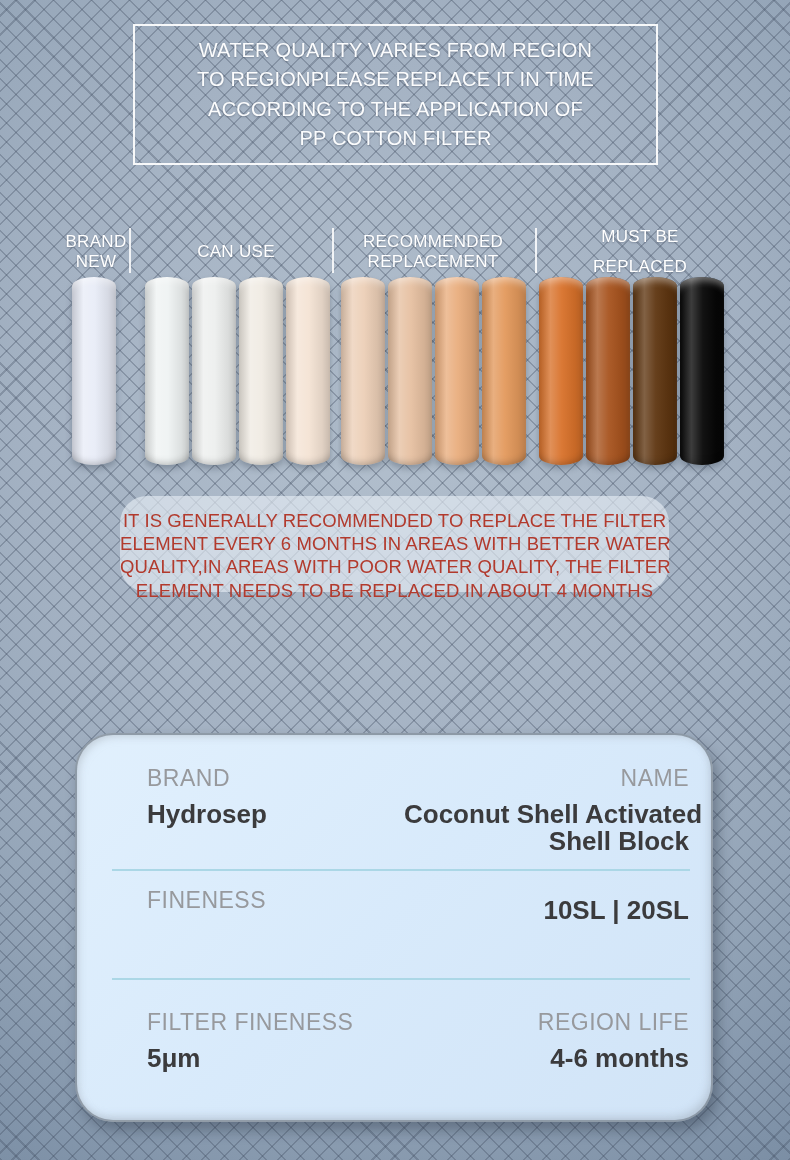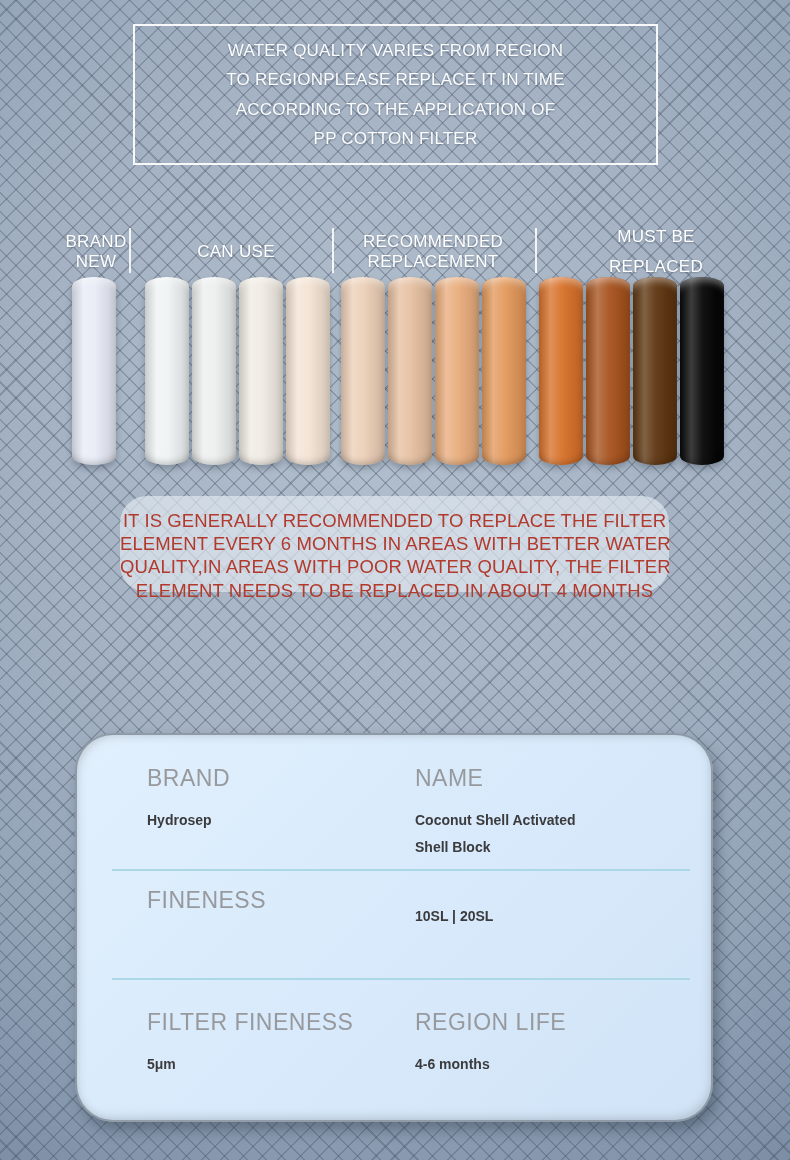--- a/index.html
+++ b/index.html
@@ -13,36 +13,36 @@
       repeating-linear-gradient(-45deg, rgba(62,74,94,0.30) 0px, rgba(62,74,94,0.30) 1.5px, transparent 1.5px, transparent 13.4px),
       radial-gradient(115% 85% at 48% 36%, #b2bfcd 0%, #a4b2c3 38%, #93a4b7 64%, #7e91a7 85%, #6f8399 100%);
   }
 
   
   .header-box{
     position:absolute; left:133px; top:24px; width:525px; height:141px;
     border:2px solid rgba(255,255,255,0.92);
     display:flex; flex-direction:column; justify-content:center;
     text-align:center; color:#fbfcfd;
-    font-size:17px; line-height:29.5px; letter-spacing:0.2px;
+    font-size:20px; line-height:29.5px; letter-spacing:0.2px;
     text-shadow:0 1px 2px rgba(40,50,65,0.35);
   }
   .header-box .line{ white-space:nowrap; }
 
   
   .scale-label{
     position:absolute; top:229px; height:46px;
     display:flex; flex-direction:column; justify-content:center;
     text-align:center; color:#ffffff; font-size:17px; line-height:20.5px;
     letter-spacing:0.3px; text-shadow:0 1px 2px rgba(40,50,65,0.35);
   }
   .sl-1{ left:46px;  width:100px; }
   .sl-2{ left:156px; width:160px; }
   .sl-3{ left:333px; width:200px; }
-  .sl-4{ left:556px; width:200px;gap:10px; }
+  .sl-4{ left:540px; width:200px;gap:10px; }
   .vdiv{
     position:absolute; top:228px; width:2px; height:45px;
     background:rgba(255,255,255,0.85);
   }
   .vd-1{ left:129px; } .vd-2{ left:332px; } .vd-3{ left:535px; }
 
   
   .cyl{
     position:absolute; top:277px; width:44px; height:188px;
     border-radius:50% / 9px;
@@ -73,26 +73,26 @@
     border:2px solid rgba(82,90,99,0.55);
     box-shadow:
       5px 8px 14px rgba(35,45,60,0.38),
       inset 4px 4px 8px -3px rgba(165,175,185,0.55),
       inset -4px -6px 8px -3px rgba(150,162,175,0.45);
   }
   .spec-row{ position:absolute; left:0; width:100%; }
   .r1{ top:30px; } .r2{ top:152px; } .r3{ top:274px; }
   .spec-cell{ position:absolute; top:0; }
   .cell-left{ left:70px; width:250px; }
-  .cell-right{ left:338px; width:285px; }
+  .cell-right{ left:327px; width:285px;text-align:right; }
   .spec-label{
     font-size:23px; line-height:26px; color:#97999d; letter-spacing:0.5px;
   }
   .spec-value{
-    margin-top:16px; font-size:14px; line-height:27px; font-weight:700; color:#3b3b3d;
+    margin-top:10px; font-size:26px; line-height:27px; font-weight:700; color:#3b3b3d;
   }
   .spec-value .vline{ white-space:nowrap; }
   .card-divider{
     position:absolute; left:35px; width:578px; height:2px; background:#abd7e6;
   }
   .dv1{ top:134px; } .dv2{ top:243px; }
 </style>
 </head>
 <body>
 

